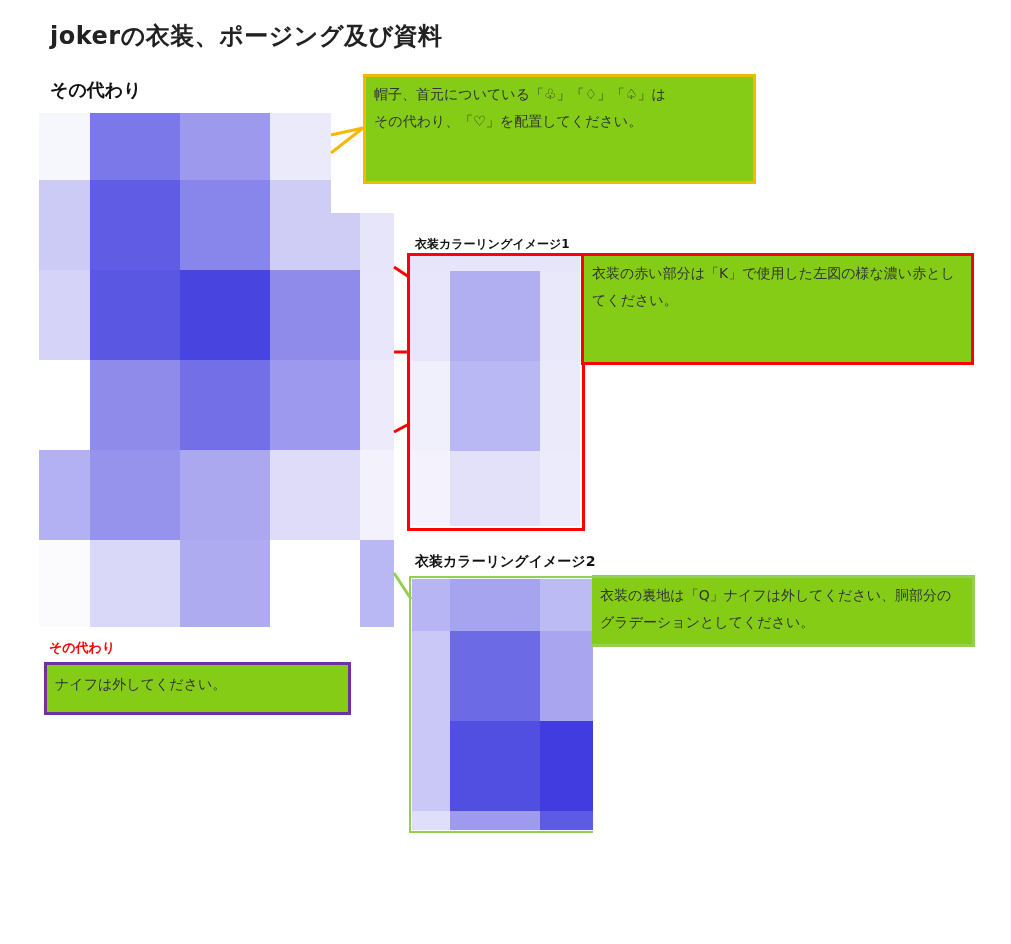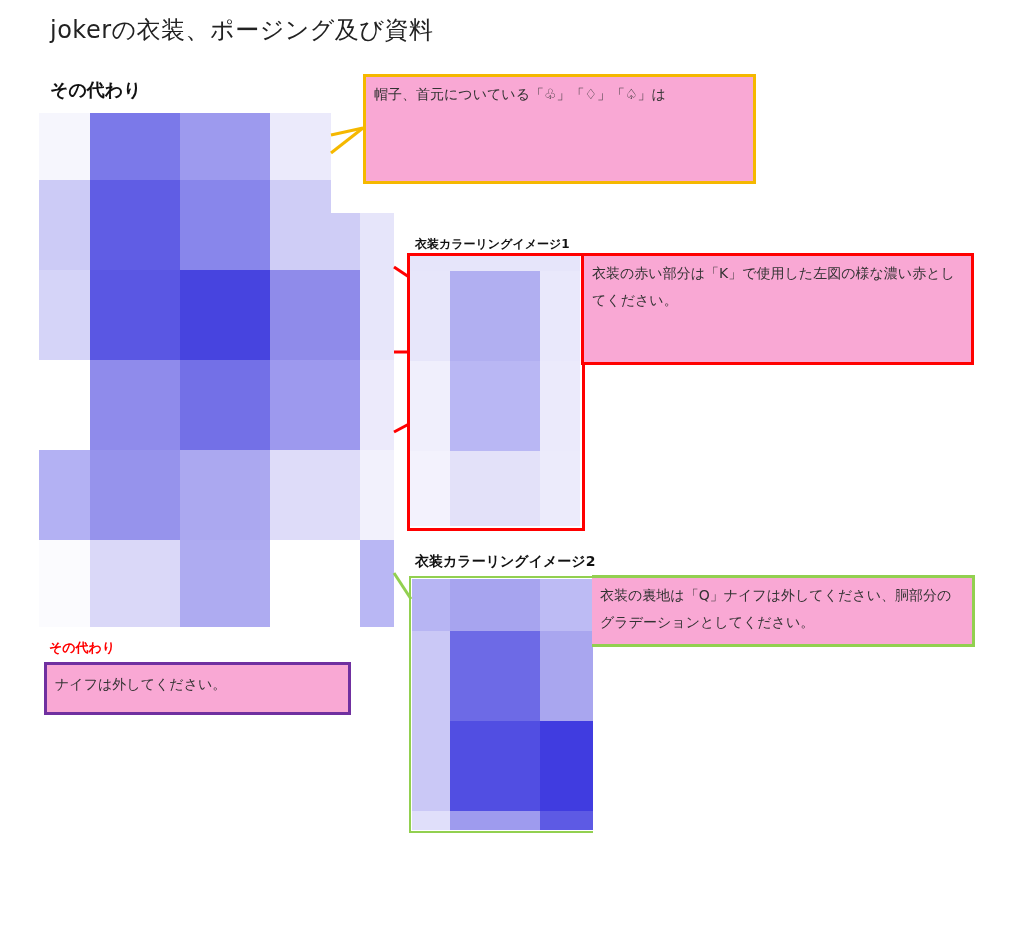--- a/index.html
+++ b/index.html
@@ -1,22 +1,22 @@
 <!DOCTYPE html>
 <html><head>
 <meta charset="utf-8">
 <style>
   html, body { margin:0; padding:0; background:#ffffff; }
   body { width:1011px; height:944px; position:relative; overflow:hidden;
          font-family: "DejaVu Sans", "Liberation Sans", sans-serif; color:#222; }
   .abs { position:absolute; }
-  .title { left:50px; top:14px; font-size:24px; color:#222; font-weight:normal; letter-spacing:0.5px; }
+  .title { left:50px; top:20px; font-size:24px; color:#222; font-weight:bold; letter-spacing:0.5px; }
   .h-section { font-weight:bold; color:#111; }
   .cell { position:absolute; }
-  .callout { position:absolute; background:#f9a8d4; box-sizing:border-box; font-size:14px; line-height:27px; color:#333; padding:4px 8px; }
+  .callout { position:absolute; background:#84cc16; box-sizing:border-box; font-size:14px; line-height:27px; color:#333; padding:4px 8px; }
   svg.lines { position:absolute; left:0; top:0; }
 </style>
 </head>
 <body>
 
 <div class="abs title">jokerの衣装、ポージング及び資料</div>
 
 <div class="abs h-section" style="left:50px; top:78px; font-size:18px;">その代わり</div>
 <div id="costume-grid">
     <div class="cell" style="left: 39px; top: 113px; width: 51px; height: 67px; background: rgb(246, 246, 253);"></div>
@@ -56,20 +56,21 @@
 
   <line x1="394" y1="267" x2="409" y2="277" stroke="#ff0000" stroke-width="3"></line>
   <line x1="394" y1="352" x2="409" y2="352" stroke="#ff0000" stroke-width="3"></line>
   <line x1="394" y1="432" x2="409" y2="424" stroke="#ff0000" stroke-width="3"></line>
 
   <line x1="394" y1="573" x2="411" y2="599" stroke="#92d050" stroke-width="3"></line>
 </svg>
 
 <div class="callout" style="left:363px; top:74px; width:393px; height:110px; border:3px solid #f5b800;">
   <div>帽子、首元についている「♧」「♢」「♤」は</div>
+  <div>その代わり、「♡」を配置してください。</div>
 </div>
 
 <div class="abs h-section" style="left:415px; top:236px; font-size:12px;text-align:center;">衣装カラーリングイメージ1</div>
 <div id="color1-grid">
     <div class="cell" style="left: 410px; top: 256px; width: 170px; height: 15px; background: rgb(230, 229, 250);"></div>
     <div class="cell" style="left: 410px; top: 271px; width: 40px; height: 90px; background: rgb(231, 230, 250);"></div>
     <div class="cell" style="left: 450px; top: 271px; width: 90px; height: 90px; background: rgb(177, 175, 241);"></div>
     <div class="cell" style="left: 540px; top: 271px; width: 40px; height: 90px; background: rgb(233, 232, 251);"></div>
     <div class="cell" style="left: 410px; top: 361px; width: 40px; height: 90px; background: rgb(240, 239, 252);"></div>
     <div class="cell" style="left: 450px; top: 361px; width: 90px; height: 90px; background: rgb(185, 183, 244);"></div>

